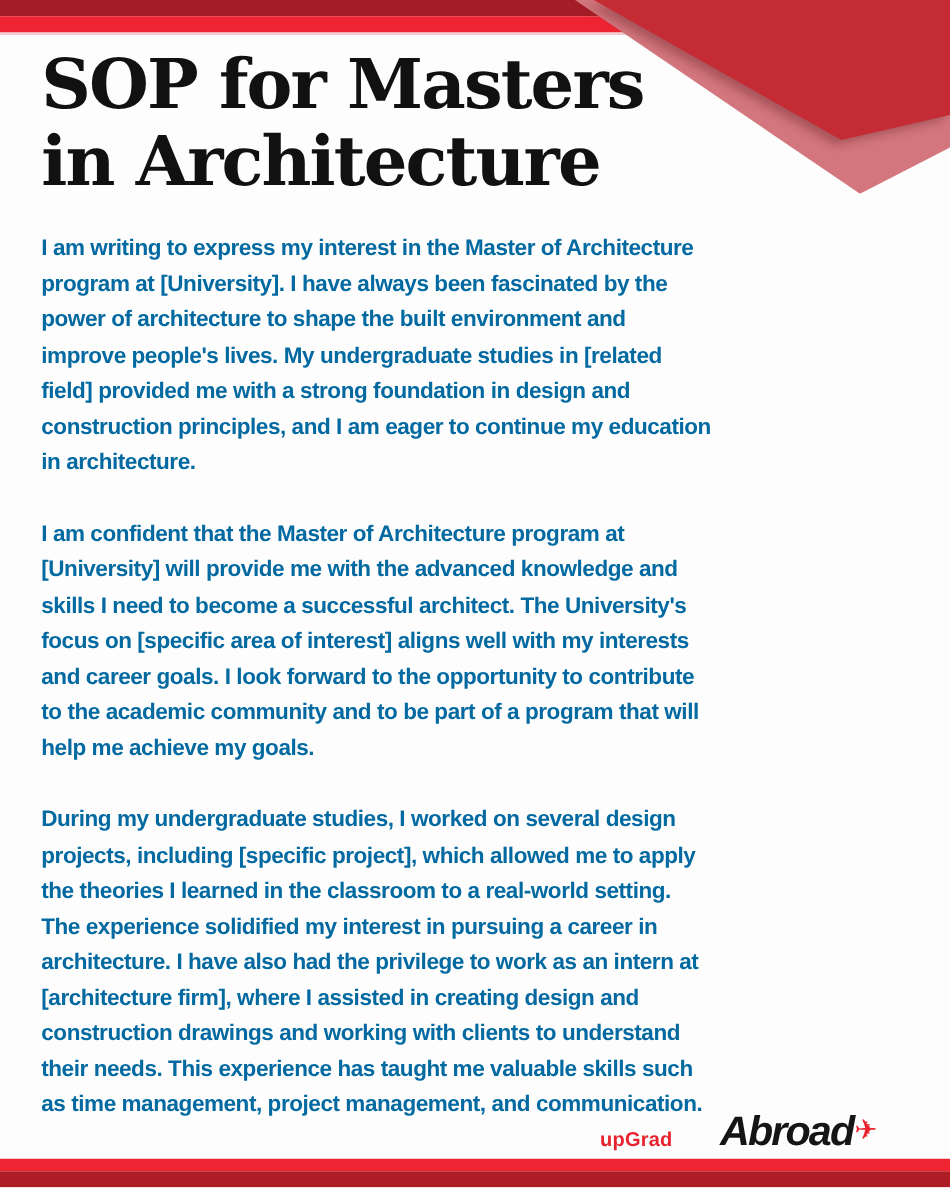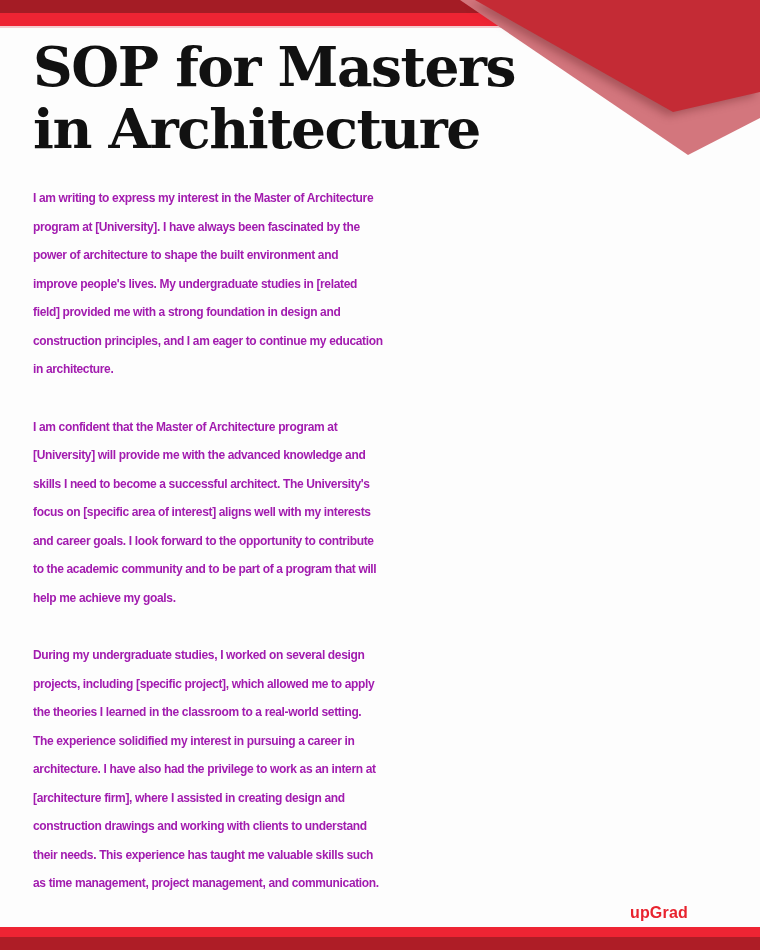--- a/index.html
+++ b/index.html
@@ -50,24 +50,24 @@
     font-size: 55px;
     line-height: 62px;
     letter-spacing: -1.5px;
     color: #111;
     white-space: pre-line;
     width: 560px;
   }
   .para {
     margin: 0 0 29px 0;
     font-weight: bold;
-    font-size: 12px;
+    font-size: 18px;
     line-height: 28.5px;
     letter-spacing: -0.35px;
-    color: #a21caf;
+    color: #0369a1;
     white-space: pre-line;
   }
 
   
   .logo {
     position: absolute;
     right: 58px;
     bottom: 30px;
     z-index: 5;
     display: flex;
@@ -140,18 +140,22 @@
 The experience solidified my interest in pursuing a career in
 architecture. I have also had the privilege to work as an intern at
 [architecture firm], where I assisted in creating design and
 construction drawings and working with clients to understand
 their needs. This experience has taught me valuable skills such
 as time management, project management, and communication.</p>
   </div>
 
   <div class="logo">
     <span class="logo-top">upGrad</span>
+    <span class="logo-bottom">
+      <span class="logo-abroad">Abroad</span>
+      <span class="plane">✈</span>
+    </span>
   </div>
 
   <div class="band band-bottom-bright"></div>
   <div class="band band-bottom-dark"></div>
 
 </div>
 
 </body></html>

